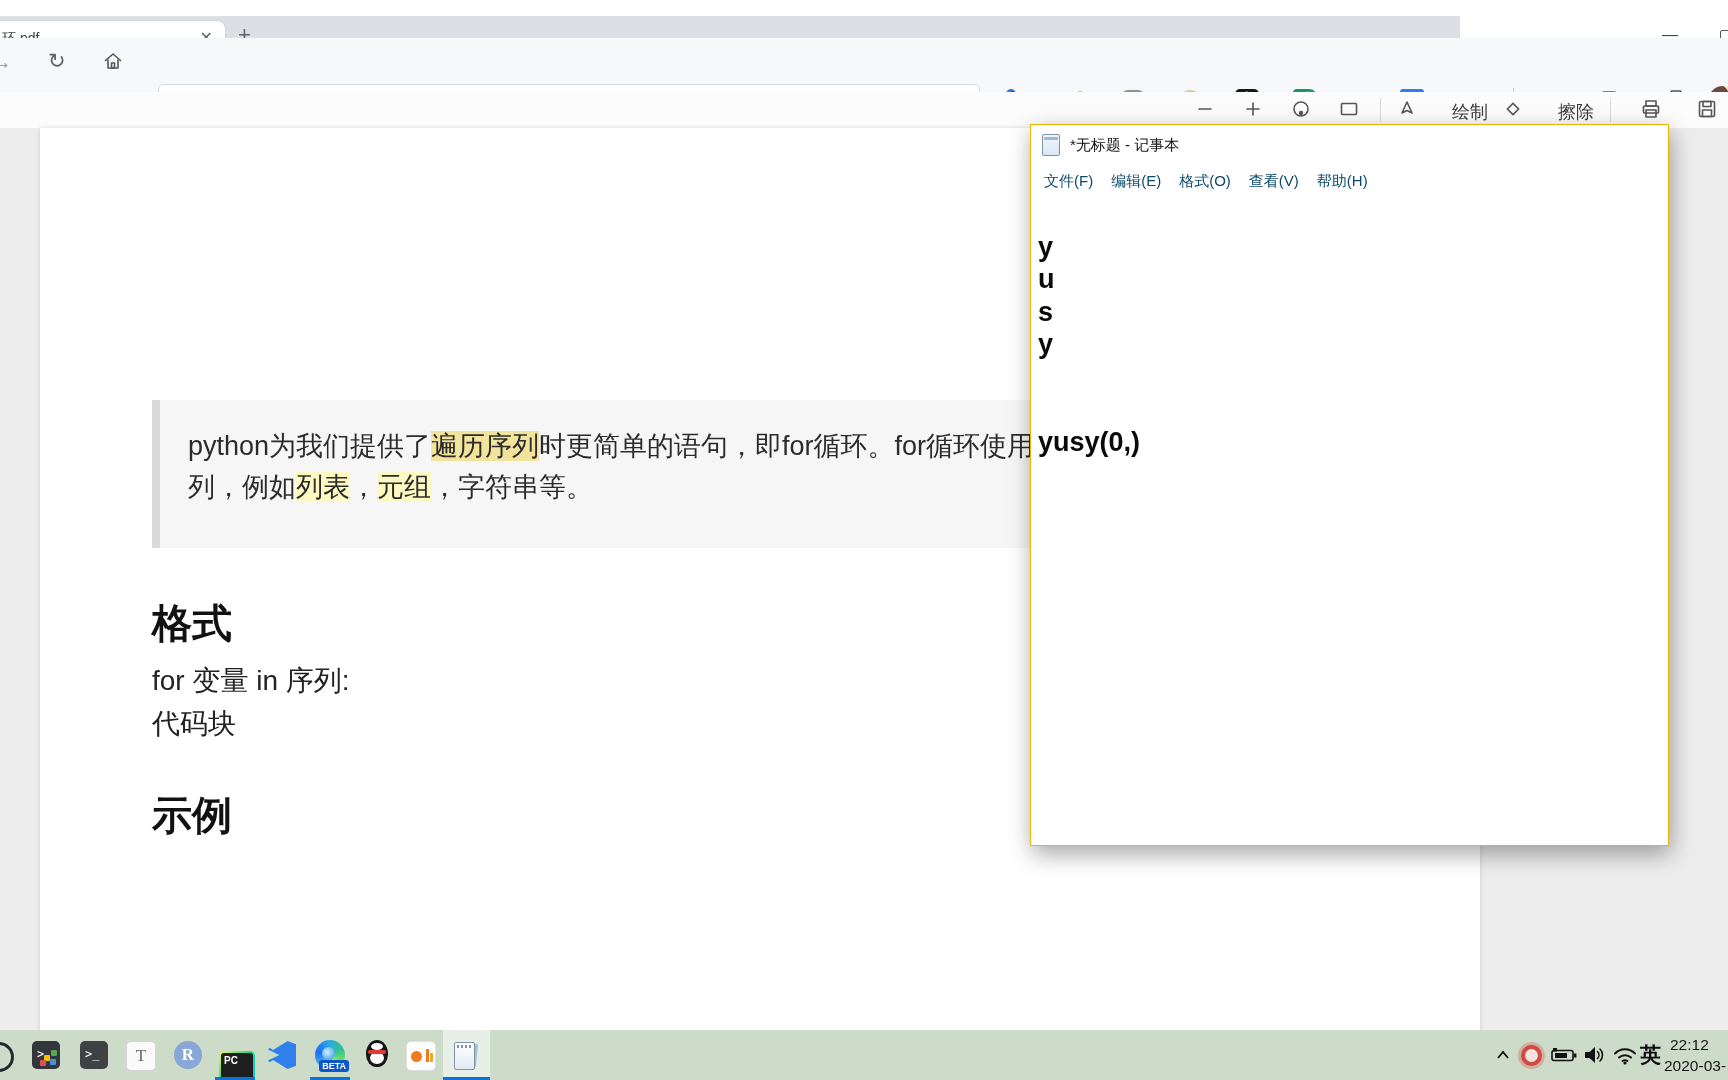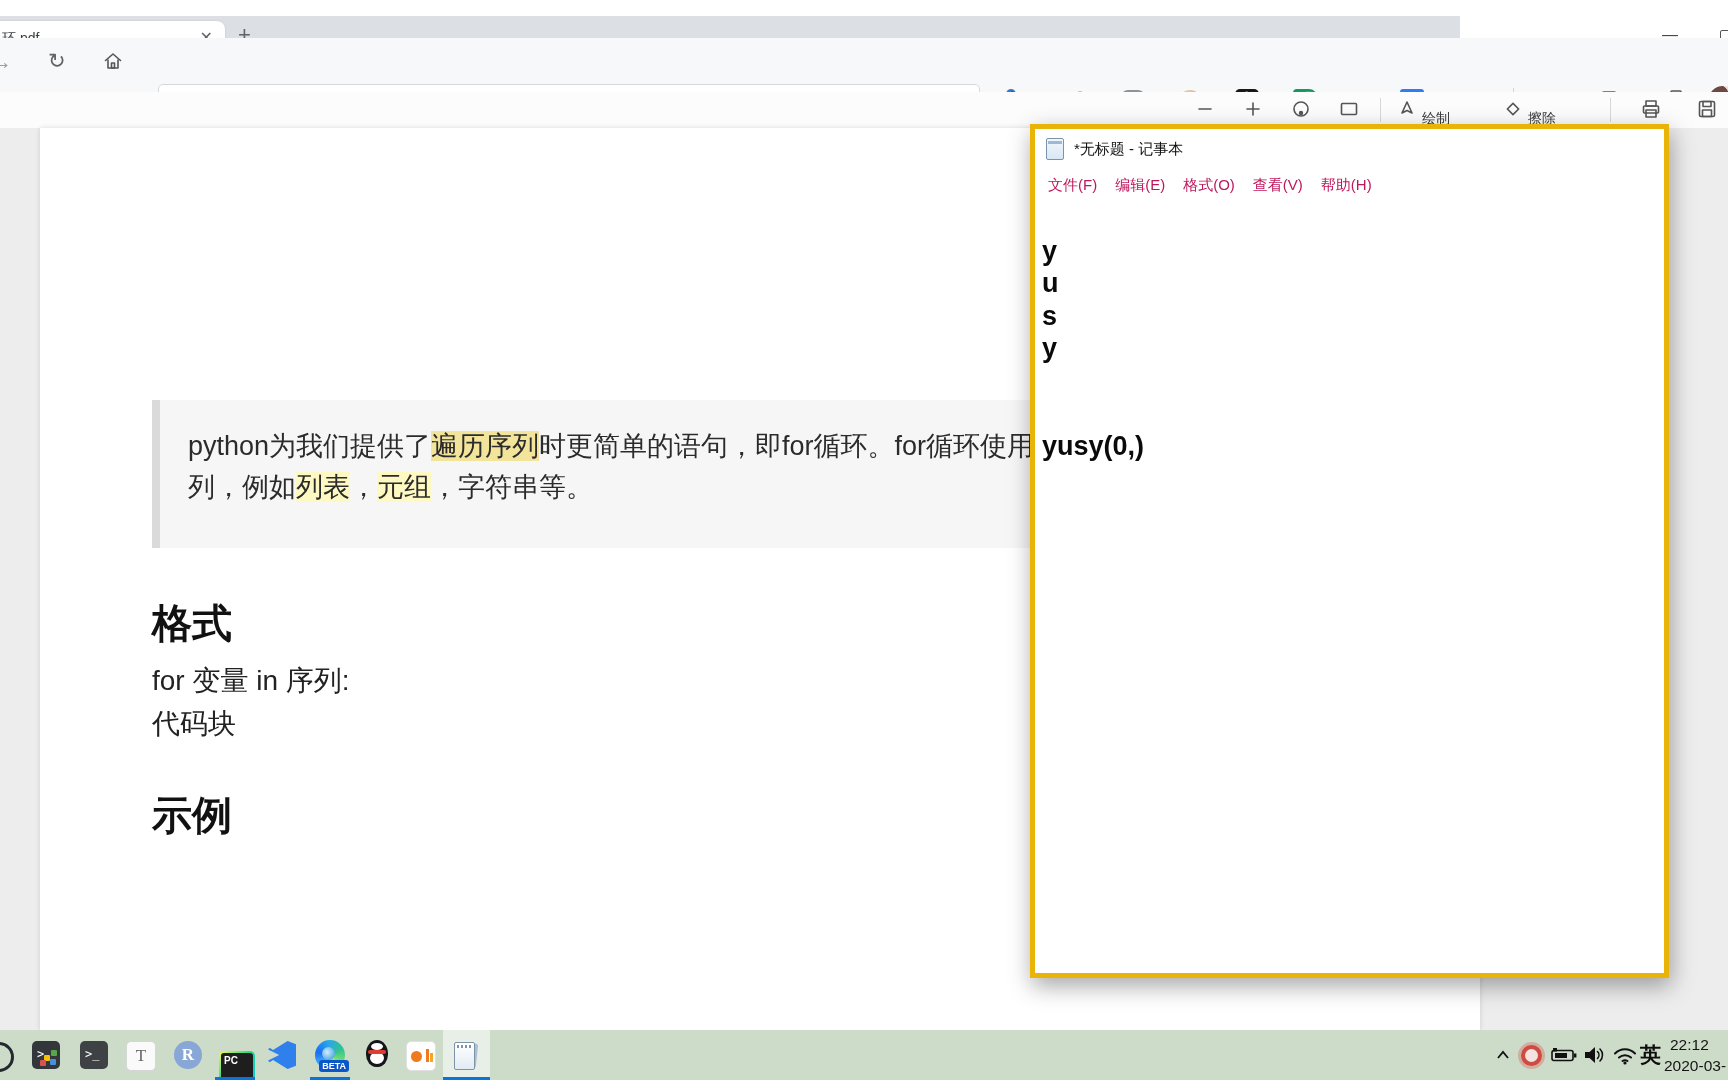--- a/index.html
+++ b/index.html
@@ -32,21 +32,21 @@
   .ext{width:26px;height:26px;top:50px;}
   .pill{position:absolute;bottom:-4px;right:-7px;background:#2f6fe4;color:#fff;font-size:9px;
         font-weight:bold;padding:1px 3px;border-radius:3px;line-height:10px;}
   .vsep{width:1px;height:26px;background:#d4d4d4;top:50px;}
   .avatar{left:1708px;top:48px;width:30px;height:30px;border-radius:50%;
           background:radial-gradient(circle at 35% 30%,#6b4a44 0 34%,#f3d9cf 36% 60%,#e8a7a0 62% 100%);}
 
   .pdftoolbar{left:0;top:92px;width:1728px;height:36px;background:#fcfcfc;
               border-bottom:1px solid #cfcfcf;overflow:hidden;}
   .ticon{top:6px;width:22px;height:22px;}
-  .tlabel{top:18px;font-size:14px;color:#3a3a3a;}
+  .tlabel{top:8px;font-size:18px;color:#3a3a3a;margin-left:30px;}
   .tsep{top:6px;width:1px;height:24px;background:#d8d8d8;}
   svg.sic{stroke:#555;fill:none;stroke-width:1.6;stroke-linecap:round;stroke-linejoin:round;}
 
   
   .viewer{left:0;top:128px;width:1728px;height:902px;background:#ededed;}
   .page{position:absolute;left:40px;top:0;width:1440px;height:902px;background:#fff;
         box-shadow:0 0 5px rgba(0,0,0,.14);}
   .doc-title{left:112px;top:300px;font-size:46px;color:#111;}
   .doc-title .mono{font-family:"Liberation Mono","DejaVu Sans Mono",monospace;font-weight:400;}
   .doc-title .cjk{font-weight:800;}
@@ -57,29 +57,29 @@
   .hl-b{background:#fef9c3;}
   .h2{left:112px;font-size:40px;font-weight:800;color:#111;}
   .pline{left:112px;font-size:28px;color:#222;}
   .codebox{left:112px;top:754px;width:1252px;height:123px;background:#f6f7f9;
            border:1px solid #e5e7ea;border-radius:6px;box-sizing:border-box;
            padding:20px 0 0 16px;}
   .codeline{font-family:"DejaVu Sans Mono","Liberation Mono",monospace;font-size:25px;
             line-height:32px;color:#1d1d1d;white-space:pre;}
 
   
-  .notepad{left:1030px;top:124px;width:639px;height:854px;background:#fff;
-           border:5px solid #eab308;box-sizing:border-box;box-shadow:2px 8px 22px rgba(0,0,0,.35);z-index:20;}
+  .notepad{left:1030px;top:124px;width:639px;height:722px;background:#fff;
+           border:1px solid #eab308;box-sizing:border-box;box-shadow:2px 8px 22px rgba(0,0,0,.35);z-index:20;}
   .np-title{position:absolute;left:0;top:0;right:0;height:40px;display:flex;align-items:center;padding-left:11px;}
   .np-ico{width:16px;height:20px;background:linear-gradient(#f2f7fd,#d9e7f5);border:1px solid #7b93ad;
           border-radius:2px;position:relative;}
   .np-ico:before{content:"";position:absolute;left:1px;right:1px;top:2px;height:3px;background:#9fb9d2;}
   .np-ttext{font-size:15px;color:#111;margin-left:10px;}
   .np-menu{position:absolute;left:4px;top:40px;right:0;height:33px;display:flex;align-items:center;}
-  .np-menu span{font-size:15px;color:#be185d;padding:0 9px;}
+  .np-menu span{font-size:15px;color:#0c4a6e;padding:0 9px;}
   .np-body{position:absolute;left:0;top:73px;right:0;bottom:0;padding-left:7px;
            font-size:27px;font-weight:600;color:#0a0a0a;}
   .np-line{height:32.5px;line-height:32.5px;white-space:pre;}
 
   
   .taskbar{left:0;top:1030px;width:1728px;height:50px;background:#cddbc9;z-index:30;}
   .tbico{position:absolute;top:9px;width:32px;height:32px;}
   .runline{position:absolute;top:47px;height:3px;background:#0a74da;}
   .activetile{position:absolute;left:443px;top:0;width:47px;height:50px;background:rgba(255,255,255,.55);}
   .startpart{position:absolute;left:-16px;top:12px;width:24px;height:24px;border:3px solid #23292e;border-radius:50%;}

